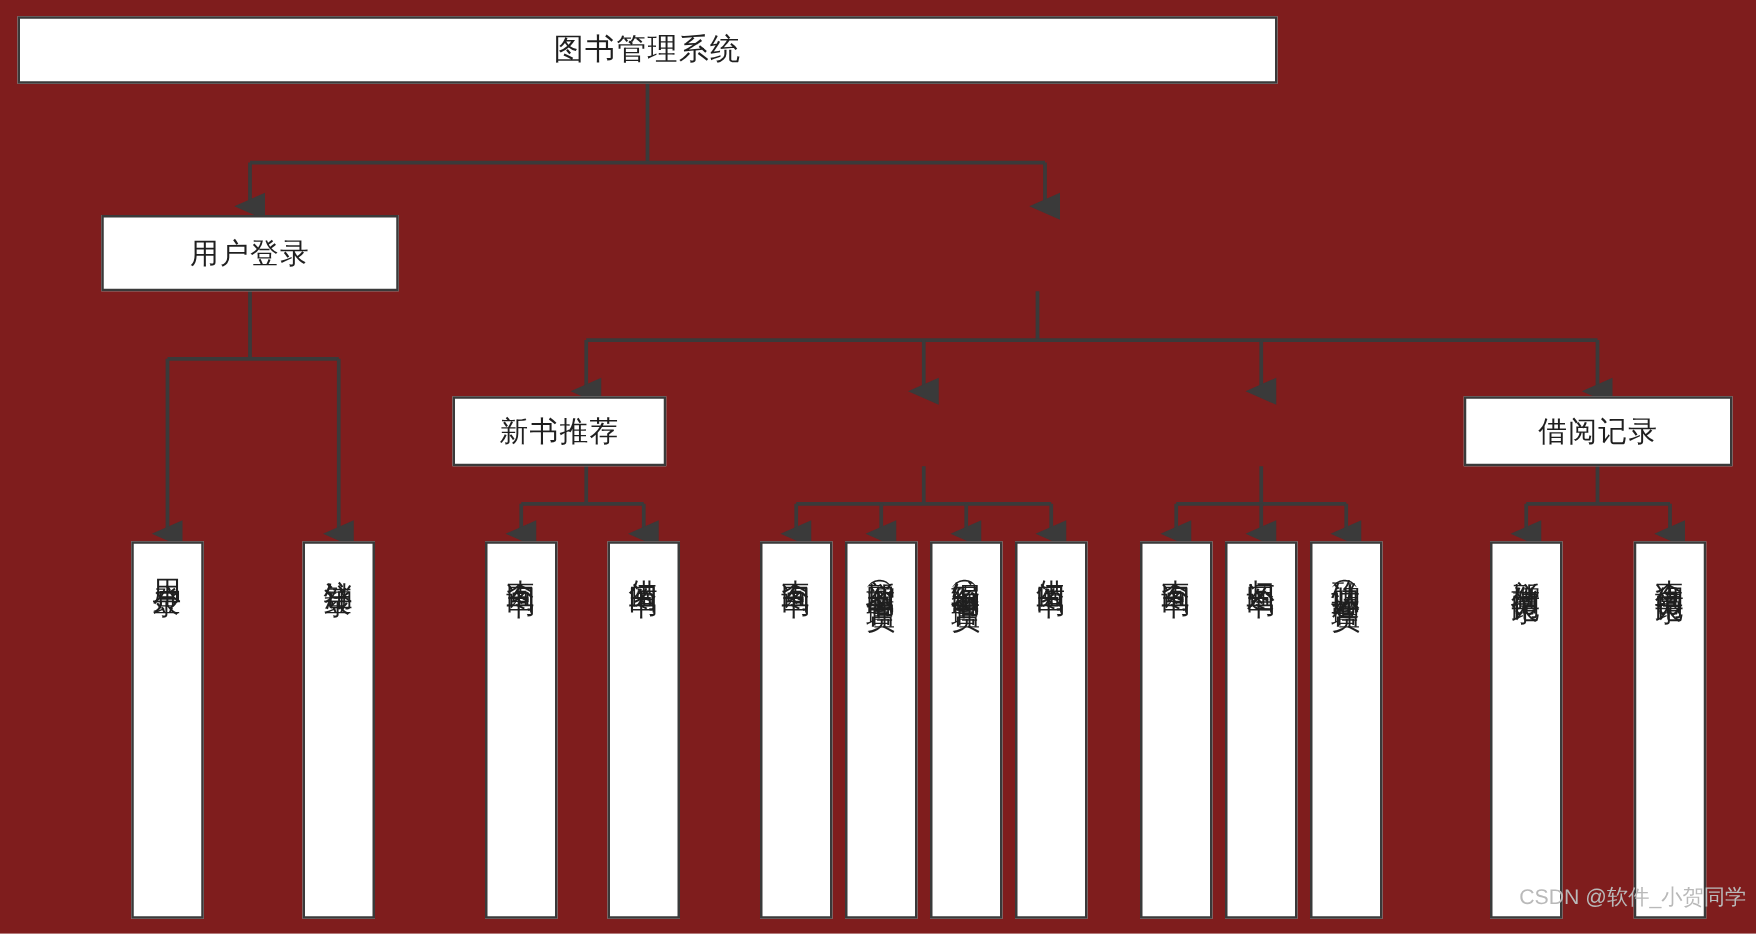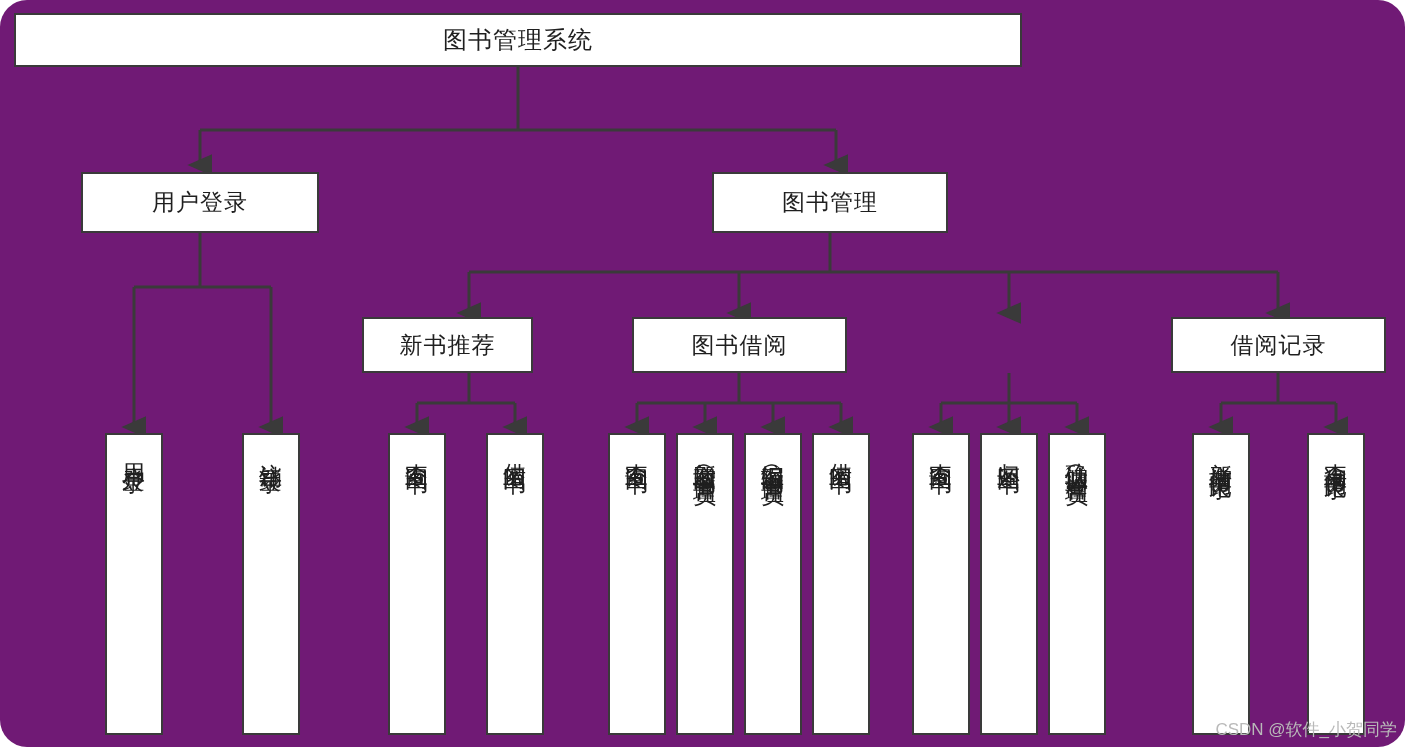--- a/index.html
+++ b/index.html
@@ -8,23 +8,22 @@
     background: #ffffff;
   }
   body {
     font-family: "Liberation Sans", "DejaVu Sans", sans-serif;
     color: #1a1a1a;
   }
   #canvas {
     position: relative;
     width: 1405px;
     height: 747px;
-    background: #701a75;
+    background: #7f1d1d;
     overflow: hidden;
-    border-radius: 27px;
   }
   svg#edges {
     position: absolute;
     left: 0;
     top: 0;
     width: 1405px;
     height: 747px;
     pointer-events: none;
   }
   .node {
@@ -55,21 +54,21 @@
     text-orientation: upright;
     font-size: 23px;
     line-height: 1.05;
     letter-spacing: 3px;
     white-space: normal;
     max-height: 280px;
   }
   .watermark {
     position: absolute;
     right: 8px;
-    bottom: 6px;
+    bottom: 18px;
     font-size: 17px;
     color: #b9b9b9;
     z-index: 5;
     white-space: nowrap;
   }
 </style>
 </head>
 <body>
 
 <div id="canvas">
@@ -124,29 +123,23 @@
     </g>
   </svg>
 
   <div class="node root" style="left:14px; top:13px; width:1008px; height:54px;">
     <span class="label">图书管理系统</span>
   </div>
 
   <div class="node" style="left:81px; top:172px; width:238px; height:61px;">
     <span class="label">用户登录</span>
   </div>
-  <div class="node" style="left:712px; top:172px; width:236px; height:61px;">
-    <span class="label">图书管理</span>
-  </div>
 
   <div class="node" style="left:362px; top:317px; width:171px; height:56px;">
     <span class="label">新书推荐</span>
-  </div>
-  <div class="node" style="left:632px; top:317px; width:215px; height:56px;">
-    <span class="label">图书借阅</span>
   </div>
   <div class="node" style="left:1171px; top:317px; width:215px; height:56px;">
     <span class="label">借阅记录</span>
   </div>
 
   <div class="node leaf" style="left:105px; top:433px; width:58px; height:302px;">
     <span class="label">用户登录</span>
   </div>
   <div class="node leaf" style="left:242px; top:433px; width:58px; height:302px;">
     <span class="label">注销登录</span>

